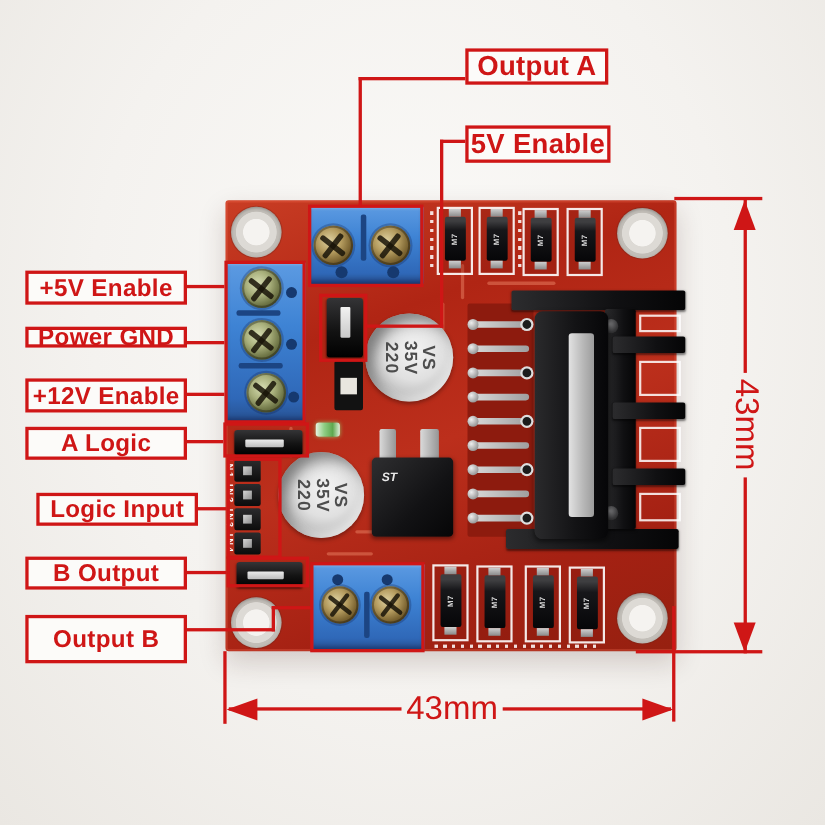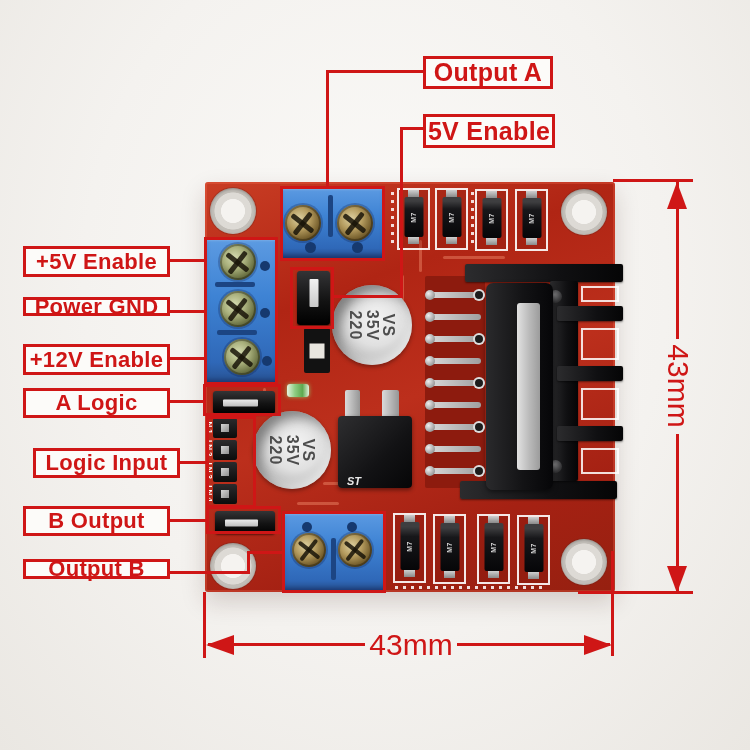--- a/index.html
+++ b/index.html
@@ -190,21 +190,21 @@
     <div class="cap-text">
       <span>220</span>
       <span>35V</span>
       <span>VS</span>
     </div>
   </div>
 
   <div class="reg-leg" style="left:140px;top:208px;width:15px;height:28px;"></div>
   <div class="reg-leg" style="left:177px;top:208px;width:17px;height:28px;"></div>
   <div class="reg" style="left:133px;top:234px;width:74px;height:72px;">
-    <span style="position:absolute;left:9px;top:12px;font-size:11px;font-style:italic;font-weight:bold;margin-top:47px;">ST</span>
+    <span style="position:absolute;left:9px;top:12px;font-size:11px;font-style:italic;font-weight:bold;">ST</span>
   </div>
 
   <div class="led" style="left:82px;top:202px;width:22px;height:13px;"></div>
   <div class="smd" style="left:99px;top:146px;width:26px;height:45px;"></div>
 
   <div class="dbox" style="left:192px;top:6px;height:62px;">
     <div class="dbody">
         <span class="dlabel">M7</span>
       </div>
     </div>
@@ -312,21 +312,21 @@
 <div class="dimtext" style="left:630px;top:370px;width:96px;height:32px;transform:rotate(90deg);">43mm</div>
 
 <div class="cline" style="left:203px;top:592px;width:3px;height:66px;"></div>
 <div class="cline" style="left:611px;top:551px;width:3px;height:105px;"></div>
 <div class="cline" style="left:208px;top:643px;width:157px;height:3px;"></div>
 <div class="cline" style="left:457px;top:643px;width:153px;height:3px;"></div>
 <div class="arrow left" style="left:206px;top:635px;"></div>
 <div class="arrow right" style="left:584px;top:635px;"></div>
 <div class="dimtext" style="left:365px;top:629px;width:92px;height:32px;">43mm</div>
 
-<div class="label big" style="left:423px;top:56px;width:130px;height:33px;">Output A</div>
+<div class="label big" style="left:423px;top:44px;width:130px;height:33px;">Output A</div>
 <div class="label big" style="left:423px;top:114px;width:132px;height:34px;">5V Enable</div>
 <div class="label" style="left:23px;top:246px;width:147px;height:31px;">+5V Enable</div>
 <div class="label" style="left:23px;top:297px;width:147px;height:19px;">Power GND</div>
 <div class="label" style="left:23px;top:344px;width:147px;height:31px;">+12V Enable</div>
 <div class="label" style="left:23px;top:388px;width:147px;height:30px;">A Logic</div>
 <div class="label" style="left:33px;top:448px;width:147px;height:30px;">Logic Input</div>
 <div class="label" style="left:23px;top:506px;width:147px;height:30px;">B Output</div>
-<div class="label" style="left:23px;top:559px;width:147px;height:20px;">Output B</div>
+<div class="label" style="left:23px;top:559px;width:147px;height:44px;">Output B</div>
 
 </body></html>

